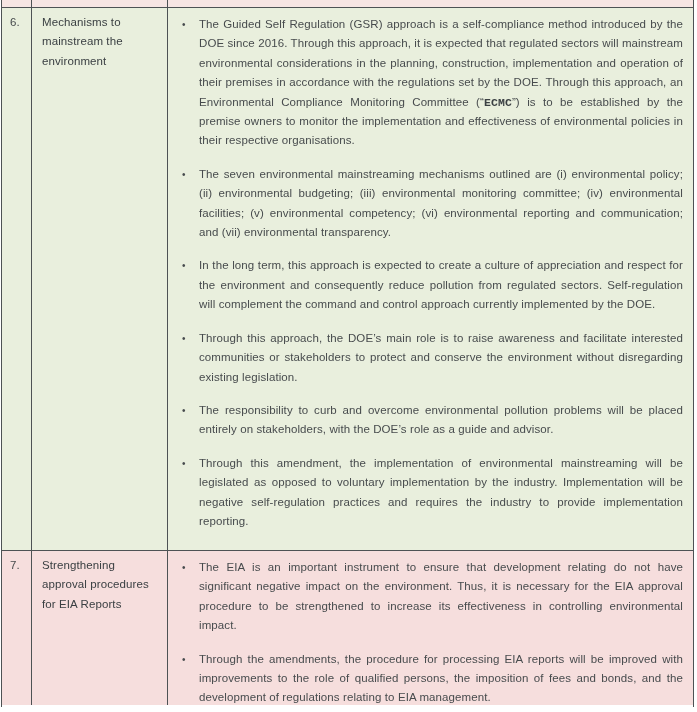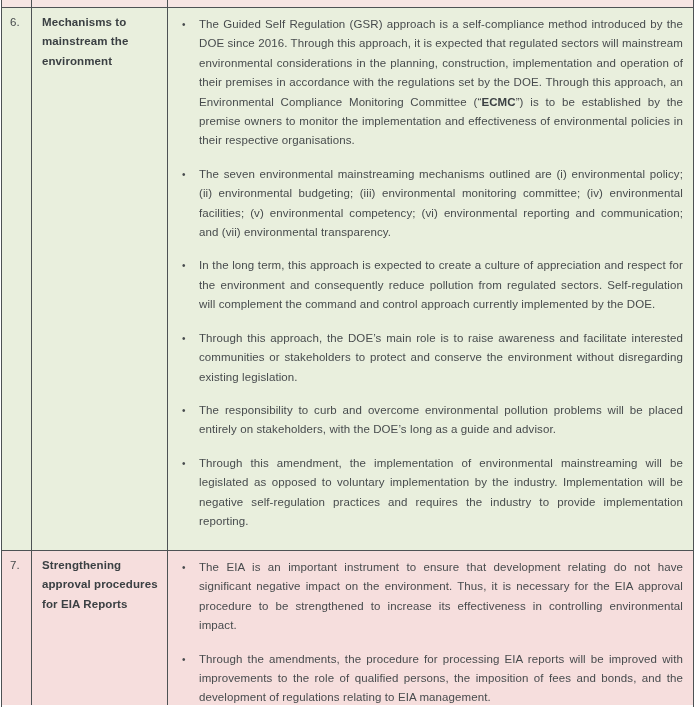--- a/index.html
+++ b/index.html
@@ -52,21 +52,21 @@
     width: 30px;
     flex: 0 0 30px;
     border-right: 1.5px solid #4e5254;
     padding: 5px 0 0 8px;
   }
   .cell-title {
     width: 136px;
     flex: 0 0 136px;
     border-right: 1.5px solid #4e5254;
     padding: 5px 8px 4px 10px;
-    font-weight: bold;
+    font-weight: normal;
     color: #3b4043;
     letter-spacing: 0.1px;
   }
   .cell-body {
     flex: 1 1 auto;
     padding: 7px 10px 0 14px;
   }
   .bullet {
     display: flex;
     flex-direction: row;
@@ -80,20 +80,21 @@
   }
   .btxt {
     margin: 0;
     flex: 1 1 auto;
     text-align: justify;
     letter-spacing: 0.1px;
   }
   .btxt .b {
     font-weight: bold;
     color: #3b4043;
+    font-family: Liberation Mono, monospace;
   }
 </style>
 </head>
 <body>
 
 <div class="page" data-name="document-page">
   <div class="doc-table" id="doc-table" data-name="amendments-table">
       <div class="row" data-name="table-row-partial" style="background: rgb(247, 229, 227);">
         <div class="cell cell-num" data-name="row-number"></div>
         <div class="cell cell-title" data-name="row-title"></div>
@@ -114,21 +115,21 @@
           <div class="bullet" data-name="bullet-item">
             <span class="dot" data-name="bullet-icon">•</span>
             <p class="btxt" data-name="bullet-text"><span>In the long term, this approach is expected to create a culture of appreciation and respect for the environment and consequently reduce pollution from regulated sectors. Self-regulation will complement the command and control approach currently implemented by the DOE.</span></p>
           </div>
           <div class="bullet" data-name="bullet-item">
             <span class="dot" data-name="bullet-icon">•</span>
             <p class="btxt" data-name="bullet-text"><span>Through this approach, the DOE’s main role is to raise awareness and facilitate interested communities or stakeholders to protect and conserve the environment without disregarding existing legislation.</span></p>
           </div>
           <div class="bullet" data-name="bullet-item">
             <span class="dot" data-name="bullet-icon">•</span>
-            <p class="btxt" data-name="bullet-text"><span>The responsibility to curb and overcome environmental pollution problems will be placed entirely on stakeholders, with the DOE’s long as a guide and advisor.</span></p>
+            <p class="btxt" data-name="bullet-text"><span>The responsibility to curb and overcome environmental pollution problems will be placed entirely on stakeholders, with the DOE’s role as a guide and advisor.</span></p>
           </div>
           <div class="bullet" data-name="bullet-item">
             <span class="dot" data-name="bullet-icon">•</span>
             <p class="btxt" data-name="bullet-text"><span>Through this amendment, the implementation of environmental mainstreaming will be legislated as opposed to voluntary implementation by the industry. Implementation will be negative self-regulation practices and requires the industry to provide implementation reporting.</span></p>
           </div>
         </div>
       </div>
       <div class="row" data-name="table-row-7" style="background: rgb(246, 222, 221);">
         <div class="cell cell-num" data-name="row-number">7.</div>
         <div class="cell cell-title" data-name="row-title">Strengthening approval procedures for EIA Reports</div>

